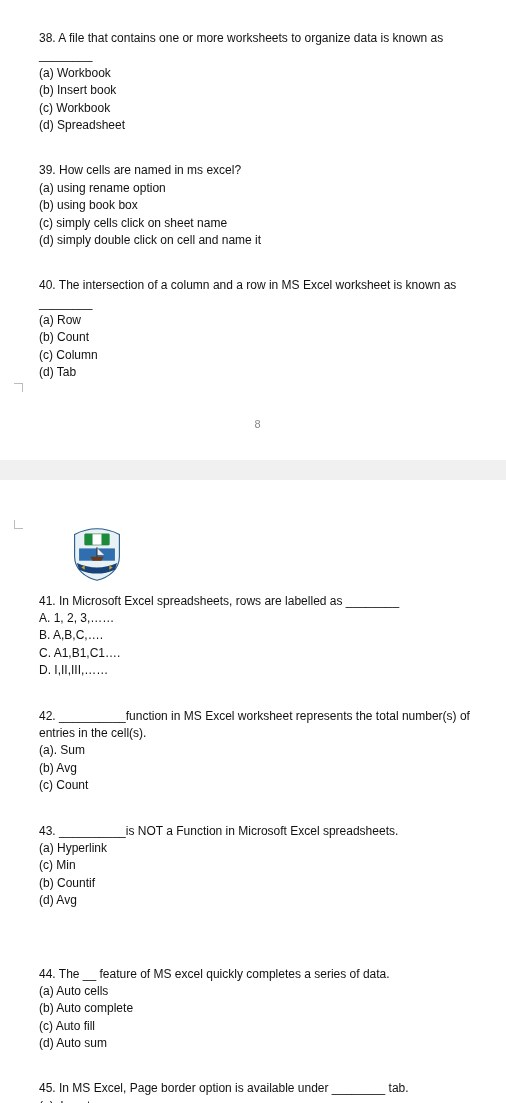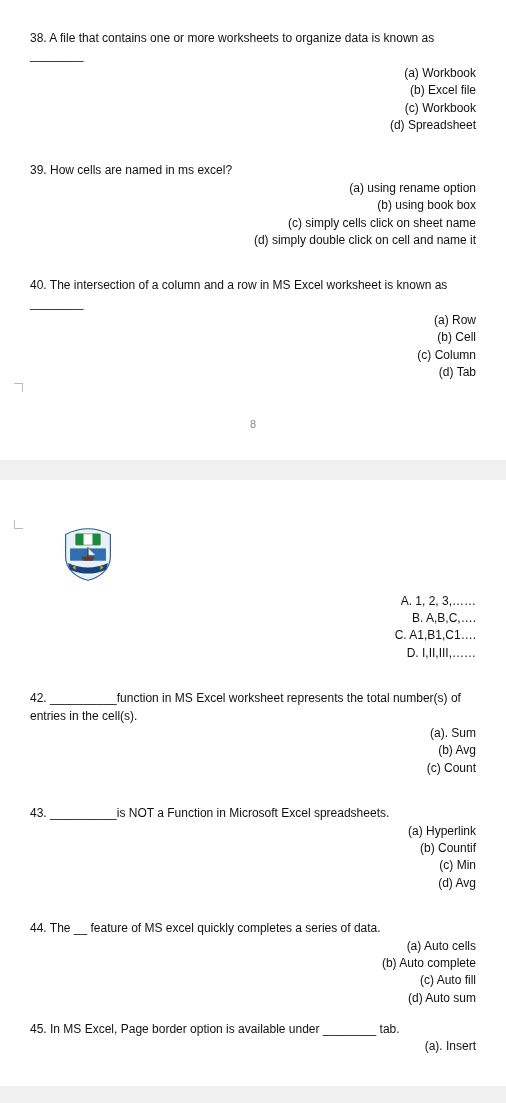--- a/index.html
+++ b/index.html
@@ -7,38 +7,37 @@
     margin: 0;
     padding: 0;
     background: #f0f0f0;
     font-family: Arial, Helvetica, sans-serif;
     font-size: 12px;
     color: #111;
     width: 506px;
   }
   .page {
     background: #fff;
-    padding: 30px 30px 30px 30px;
+    padding: 30px 30px 30px 39px;
     margin-bottom: 0;
     position: relative;
   }
   .page-gap {
     height: 20px;
     background: #f0f0f0;
   }
   .question {
     margin-bottom: 28px;
     line-height: 1.45;
   }
   .question .stem {
     font-weight: 400;
   }
   .question .opt {
     display: block;
-    text-align: right;
   }
   .page-number {
     text-align: center;
     color: #888;
     font-size: 11px;
     margin-top: 36px;
   }
   .doc-mark-top {
     position: absolute;
     left: 14px;
@@ -65,37 +64,37 @@
   }
 </style>
 </head>
 <body>
 
 <div class="page">
 
   <div class="question">
     <span class="stem">38. A file that contains one or more worksheets to organize data is known as ________</span>
     <span class="opt">(a) Workbook</span>
-    <span class="opt">(b) Excel file</span>
+    <span class="opt">(b) Insert book</span>
     <span class="opt">(c) Workbook</span>
     <span class="opt">(d) Spreadsheet</span>
   </div>
 
   <div class="question">
     <span class="stem">39. How cells are named in ms excel?</span>
     <span class="opt">(a) using rename option</span>
     <span class="opt">(b) using book box</span>
     <span class="opt">(c) simply cells click on sheet name</span>
     <span class="opt">(d) simply double click on cell and name it</span>
   </div>
 
   <div class="question">
     <span class="stem">40. The intersection of a column and a row in MS Excel worksheet is known as ________</span>
     <span class="opt">(a) Row</span>
-    <span class="opt">(b) Cell</span>
+    <span class="opt">(b) Count</span>
     <span class="opt">(c) Column</span>
     <span class="opt">(d) Tab</span>
   </div>
 
   <div class="doc-mark-top"></div>
 
   <div class="page-number">8</div>
 </div>
 
 <div class="page-gap"></div>
@@ -121,42 +120,43 @@
       <path d="M51 40 L63 52 L51 52 Z" fill="#efefef" stroke="#888" stroke-width="0.5"></path>
 
       <path d="M14 66 Q50 82 86 66 L82 78 Q50 92 18 78 Z" fill="#17427a"></path>
 
       <path d="M22 74 L28 70 L28 78 Z" fill="#d4a21a"></path>
       <path d="M78 74 L72 70 L72 78 Z" fill="#d4a21a"></path>
     </svg>
   </div>
 
   <div class="question">
+    <span class="stem">41. In Microsoft Excel spreadsheets, rows are labelled as ________</span>
     <span class="opt">A. 1, 2, 3,……</span>
     <span class="opt">B. A,B,C,….</span>
     <span class="opt">C. A1,B1,C1….</span>
     <span class="opt">D. I,II,III,……</span>
   </div>
 
   <div class="question">
     <span class="stem">42. __________function in MS Excel worksheet represents the total number(s) of entries in the cell(s).</span>
     <span class="opt">(a). Sum</span>
     <span class="opt">(b) Avg</span>
     <span class="opt">(c) Count</span>
   </div>
 
-  <div class="question" style="margin-bottom:28px;">
+  <div class="question" style="margin-bottom:56px;">
     <span class="stem">43. __________is NOT a Function in Microsoft Excel spreadsheets.</span>
     <span class="opt">(a) Hyperlink</span>
+    <span class="opt">(c) Min</span>
     <span class="opt">(b) Countif</span>
-    <span class="opt">(c) Min</span>
     <span class="opt">(d) Avg</span>
   </div>
 
-  <div class="question" style="margin-bottom:14px;">
+  <div class="question" style="">
     <span class="stem">44. The __ feature of MS excel quickly completes a series of data.</span>
     <span class="opt">(a) Auto cells</span>
     <span class="opt">(b) Auto complete</span>
     <span class="opt">(c) Auto fill</span>
     <span class="opt">(d) Auto sum</span>
   </div>
 
   <div class="question" style="margin-bottom:0;">
     <span class="stem">45. In MS Excel, Page border option is available under ________ tab.</span>
     <span class="opt">(a). Insert</span>

